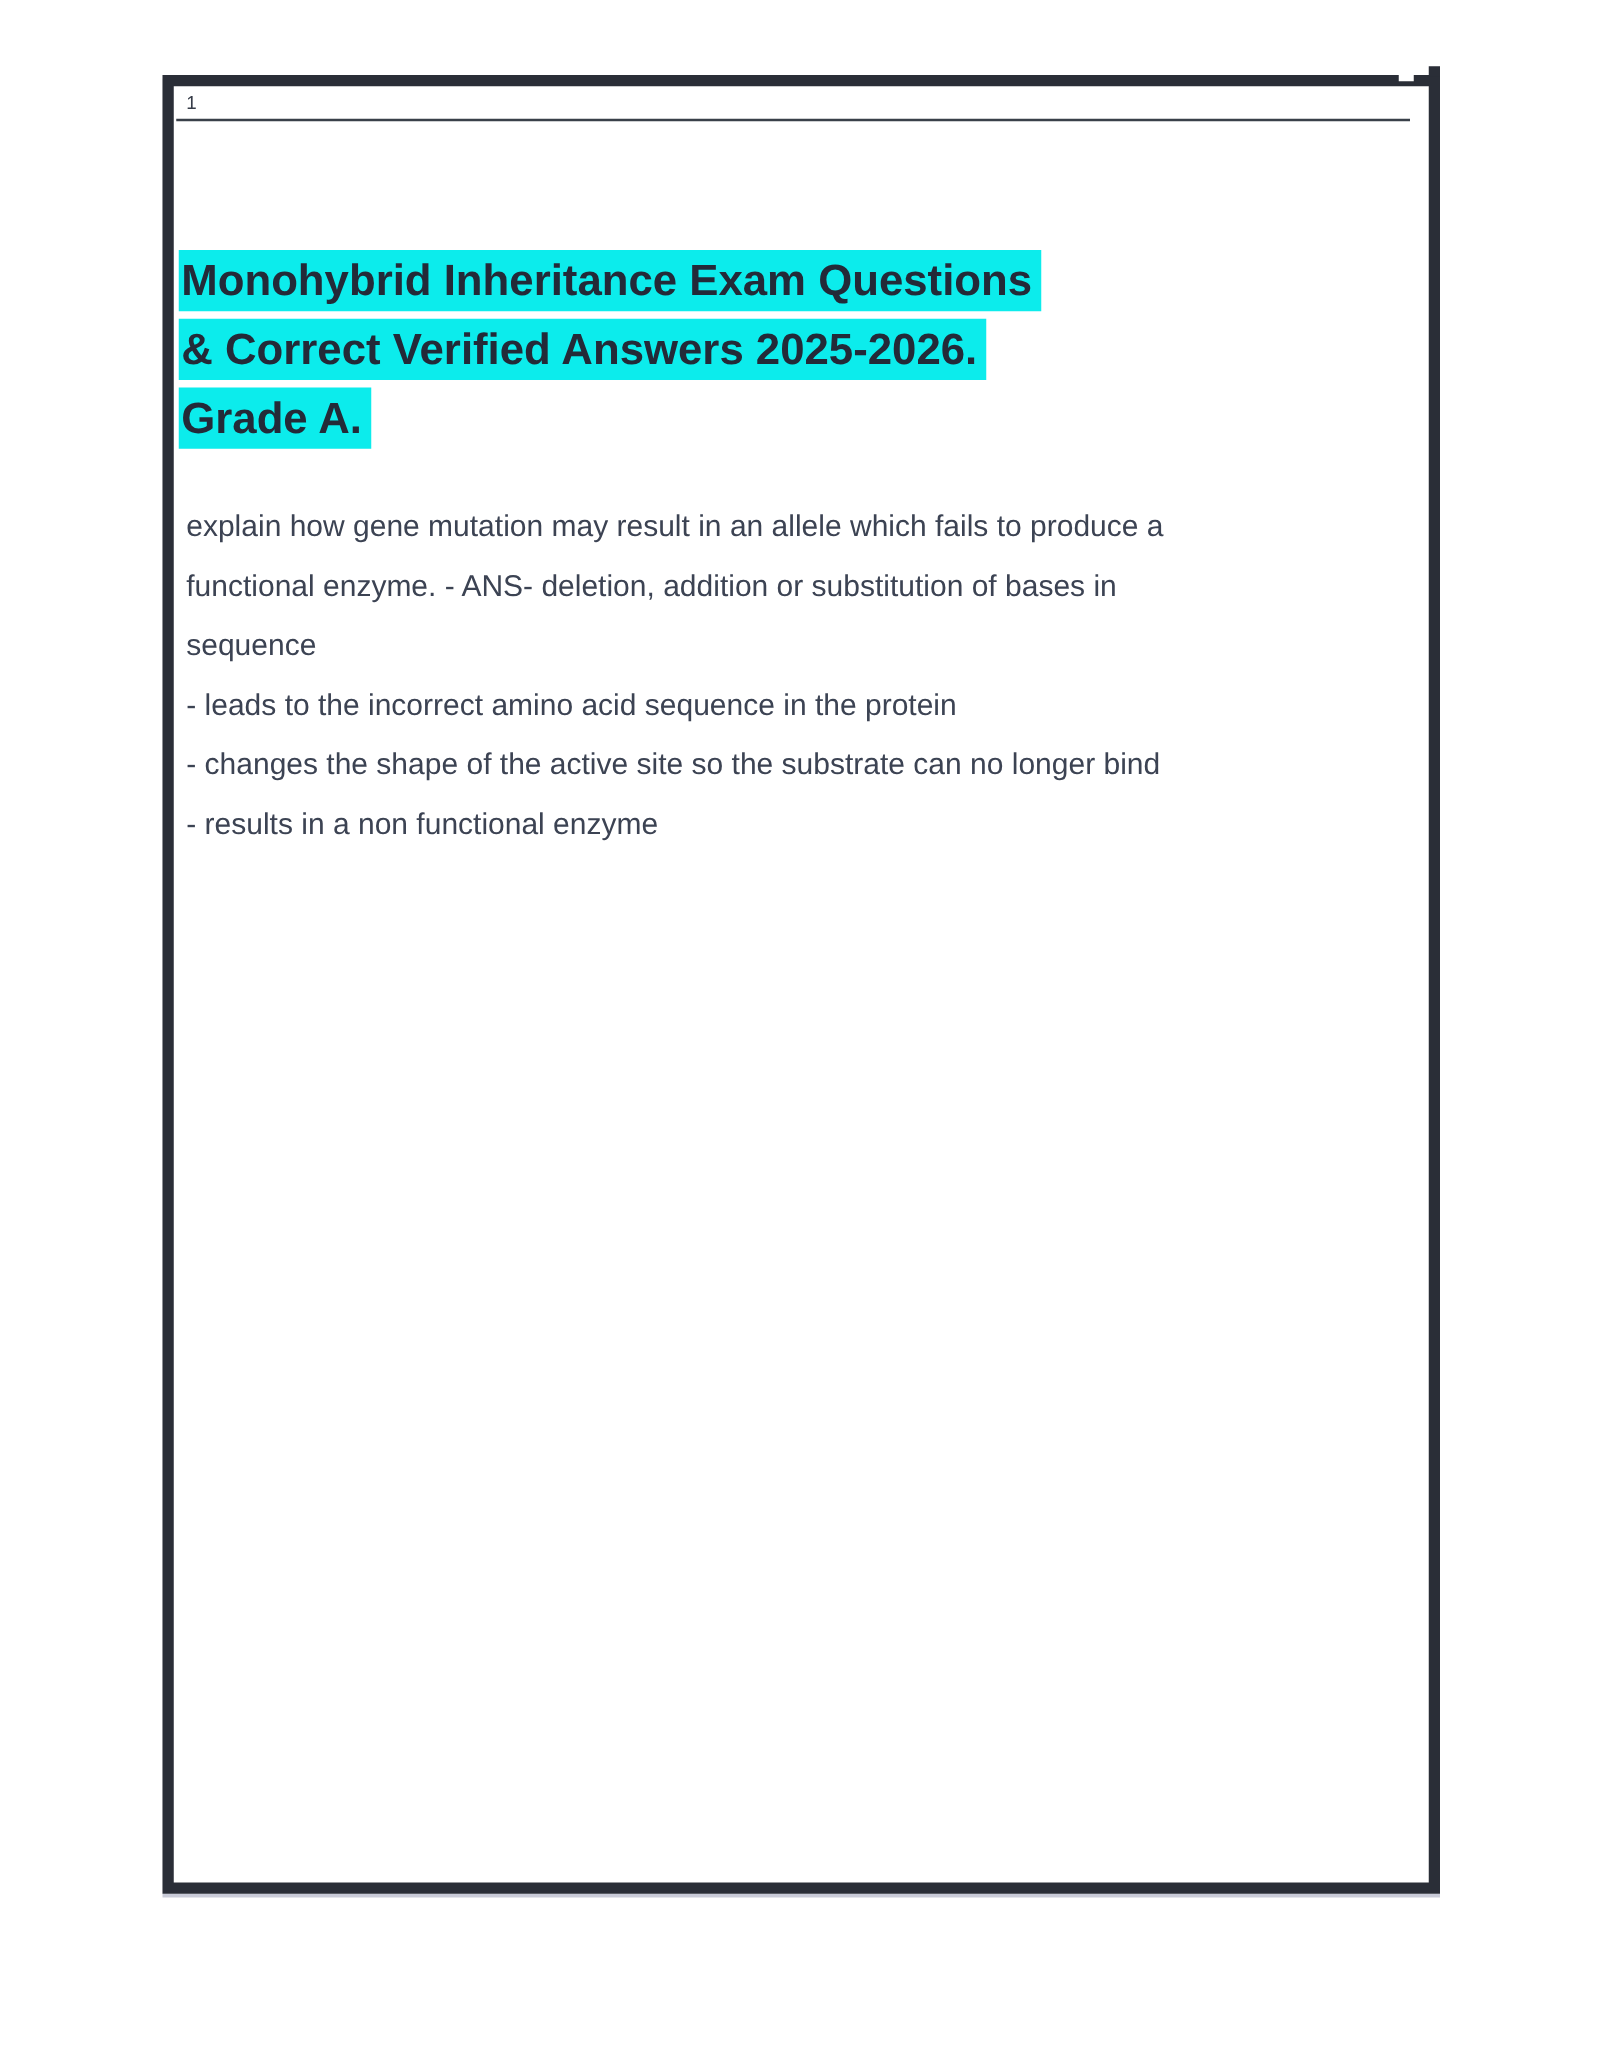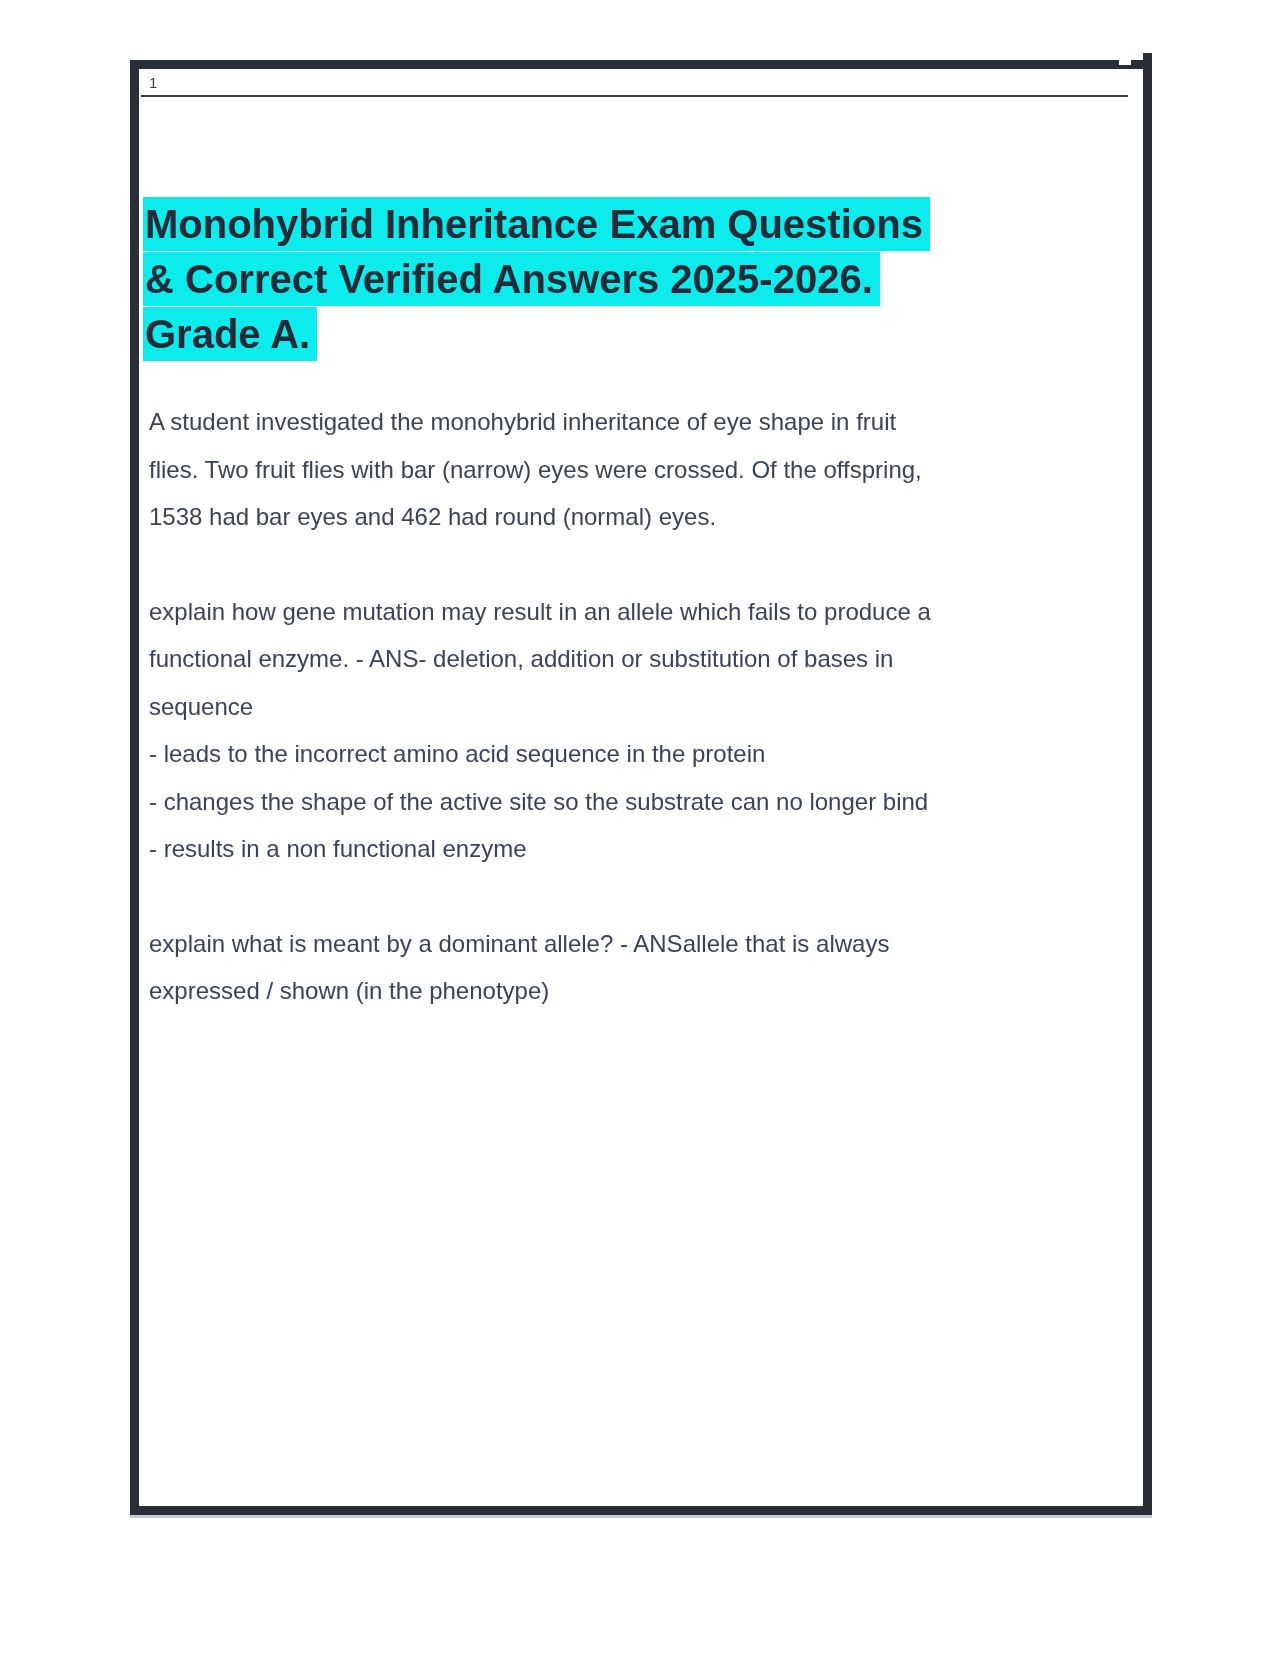--- a/index.html
+++ b/index.html
@@ -61,21 +61,21 @@
     color: var(--header-text);
   }
   .header-rule {
     margin: 3px 0 0 2px;
     width: 987px;
     height: 2px;
     background: var(--rule);
   }
   .document-title {
     margin: 100px 0 0 4px;
-    font-size: 40px;
+    font-size: 35px;
     font-weight: bold;
     line-height: 55px;
     color: var(--title-text);
     white-space: pre-line;
     max-width: 990px;
   }
   .document-title mark {
     background: var(--highlight);
     color: inherit;
     padding: 5px 7px 5px 2px;
@@ -107,25 +107,20 @@
   <div class="page-header">
     <span class="page-number">1</span>
     <div class="header-rule"></div>
   </div>
 
   <h1 class="document-title"><mark>Monohybrid Inheritance Exam Questions
 &amp; Correct Verified Answers 2025-2026.
 Grade A.</mark></h1>
 
   <div class="content">
-    <p>A student investigated the monohybrid inheritance of eye shape in fruit
-flies. Two fruit flies with bar (narrow) eyes were crossed. Of the offspring,
-1538 had bar eyes and 462 had round (normal) eyes.</p>
     <p>explain how gene mutation may result in an allele which fails to produce a
 functional enzyme. - ANS- deletion, addition or substitution of bases in
 sequence
 - leads to the incorrect amino acid sequence in the protein
 - changes the shape of the active site so the substrate can no longer bind
 - results in a non functional enzyme</p>
-    <p>explain what is meant by a dominant allele? - ANSallele that is always
-expressed / shown (in the phenotype)</p>
   </div>
 </div>
 
 </body></html>

